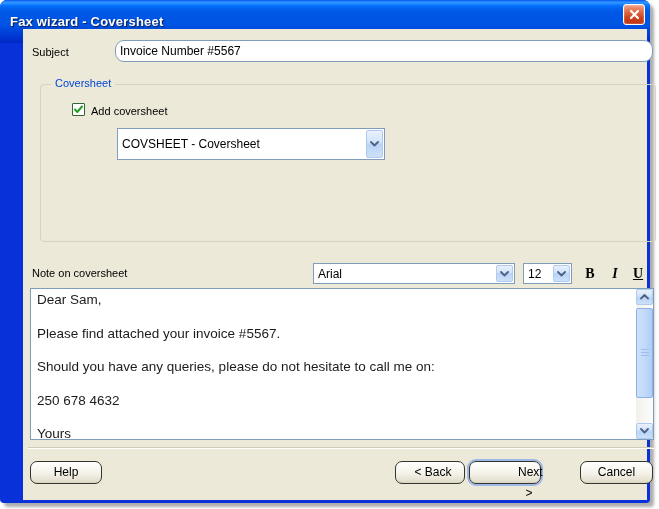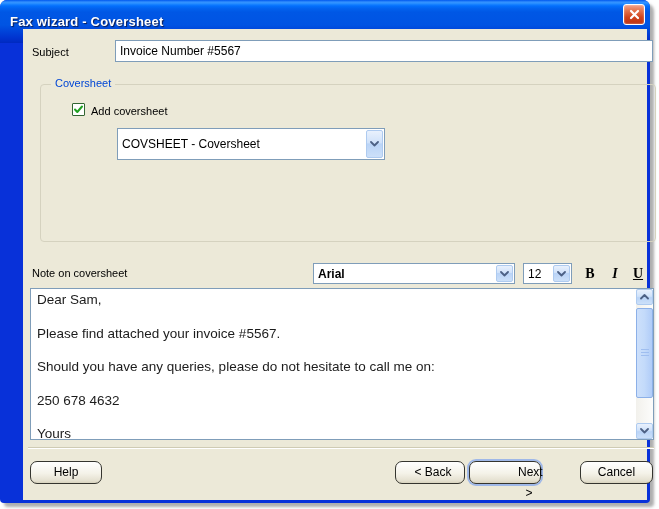--- a/index.html
+++ b/index.html
@@ -81,21 +81,21 @@
       repeating-linear-gradient(47deg,#a9a9a9 0 2px,#e6e6e6 2px 4px,#8f8f8f 4px 5px,#d9d9d9 5px 8px),
       #cfcfcf;
     opacity:0.8;
   }
   .pv-dash { position:absolute; height:2px; background:#555; }
   .pv-heading {
     position:absolute; left:0; right:0; top:36px; text-align:center;
     font-size:11px; color:#2a2a2a; letter-spacing:0.3px;
   }
 
-  .fontctl-label { font-weight:bold; font-size:12px; }
+  .fontctl-label { font-weight:normal; font-size:12px; }
   .fmtbtn {
     position:absolute; width:18px; height:18px; text-align:center; cursor:pointer;
     font-family:"Liberation Serif", serif; font-weight:bold; font-size:14px; color:#000;
     line-height:18px;
   }
 
   .textbox {
     position:absolute; background:#fff; border:1px solid #7F9DB9;
     font-size:13.5px; line-height:16.8px; color:#1c1c1c;
     padding:3px 24px 0 6px; white-space:pre-wrap; overflow:hidden; cursor:text;
@@ -148,21 +148,21 @@
         <svg width="11" height="11" viewBox="0 0 11 11">
             <path d="M2 2 L9 9 M9 2 L2 9" stroke="#fff" stroke-width="2.2" stroke-linecap="round"></path>
           </svg>
       </span>
     </div>
   </div>
 
   <div class="client">
 
     <span class="lbl" style="left:9px; top:17px;">Subject</span>
-    <input class="tfield" style="left: 92px; top: 11px; width: 538px; height: 22px;" value="Invoice Number #5567">
+    <input class="tfield" style="left: 92px; top: 11px; width: 538px; height: 22px; border-radius: 9px;" value="Invoice Number #5567">
 
     <div class="groupbox" style="left:17px; top:55px; width:616px; height:158px;">
       <span class="grouplabel">Coversheet</span>
     </div>
 
     <div class="checkbox" style="left:49px; top:74px;">
       <span>
         <svg width="11" height="11" viewBox="0 0 11 11">
             <path d="M2 5.5 L4.3 8 L9 2.5" stroke="#21A121" stroke-width="2" fill="none" stroke-linecap="round" stroke-linejoin="round"></path>
           </svg>

